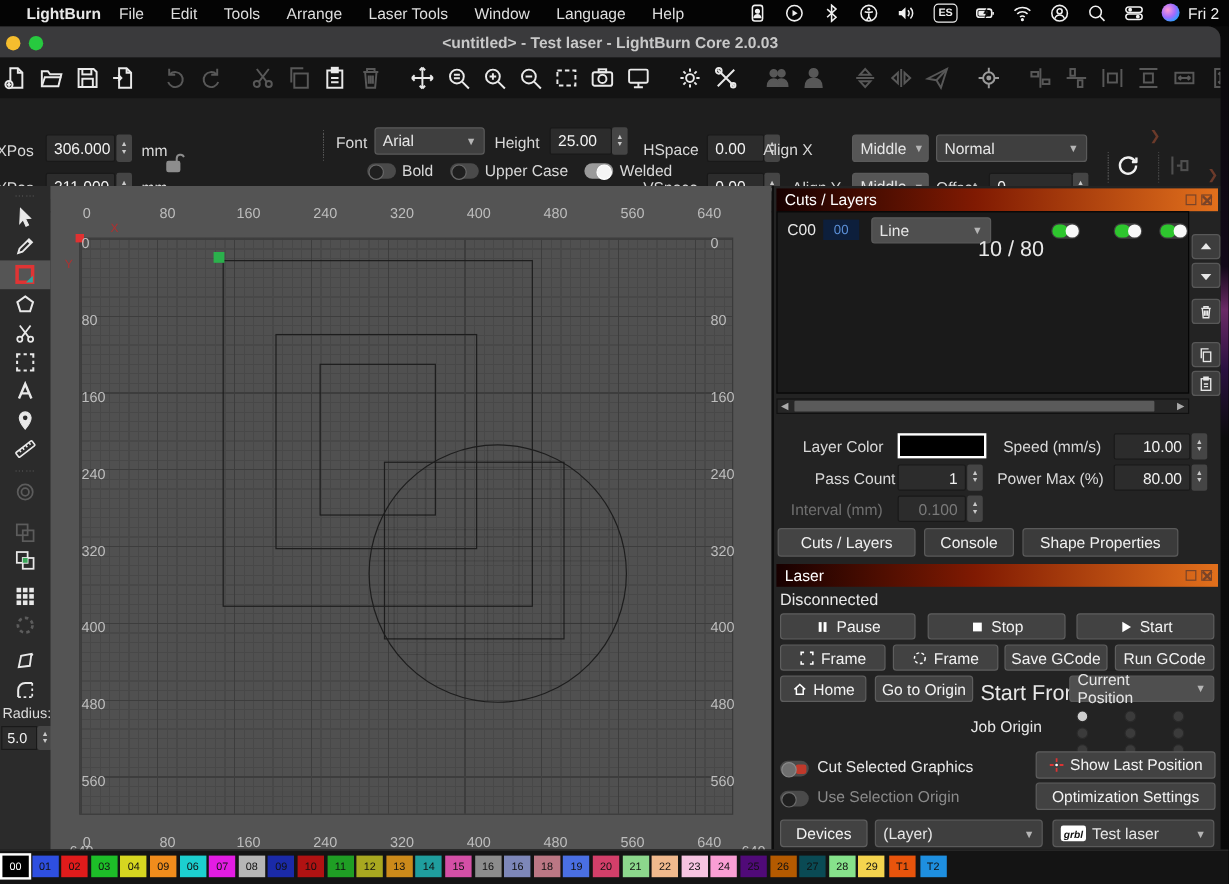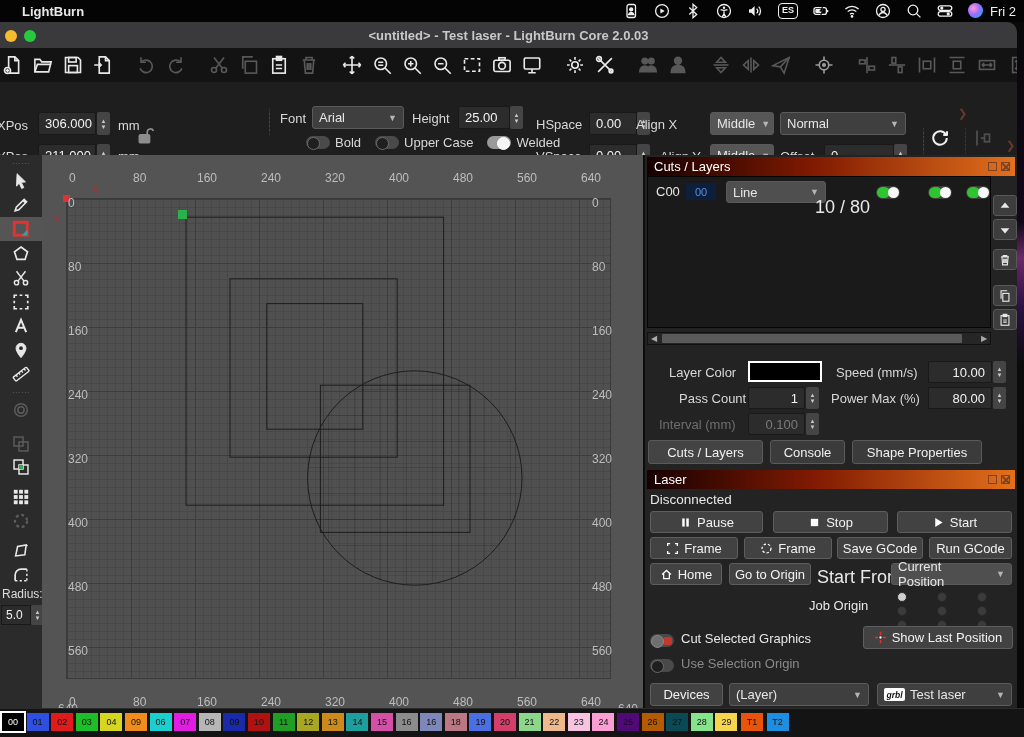--- a/index.html
+++ b/index.html
@@ -141,20 +141,21 @@
   #wallpaper-sliver { position:absolute; left:1017px; top:22px; width:7px; height:715px;
     background:linear-gradient(180deg,#090909 0%,#120818 28%,#6a2a66 33%,#2a1040 40%,#0b0b0b 48%,#080808 100%); }
 </style>
 </head>
 <body>
 
 <div id="screen">
 
   <div id="menubar">
     <span class="app">LightBurn</span>
+    <span id="menu-items"><span class="mitem">File</span><span class="mitem">Edit</span><span class="mitem">Tools</span><span class="mitem">Arrange</span><span class="mitem">Laser Tools</span><span class="mitem">Window</span><span class="mitem">Language</span><span class="mitem">Help</span></span>
     <span class="spacer"></span>
     <span class="status" id="status-icons">
         <span class="sicon">
           <svg viewBox="0 0 16 16" fill="none" stroke="currentColor" stroke-width="1.3">
             <rect x="4" y="1.5" width="8.5" height="13" rx="2"></rect>
             <circle cx="8.2" cy="6.4" r="1.5" fill="currentColor"></circle>
             <path d="M5.5 11.6c.5-1.6 1.6-2.3 2.7-2.3s2.2.7 2.7 2.3z" fill="currentColor"></path>
           </svg>
         </span>
         <span class="sicon">
@@ -899,20 +900,23 @@
     <span style="position:absolute;left:36px;top:476px;font-size:13px;">Cut Selected Graphics</span>
     <div class="pbtn" style="left:218px;top:471px;width:150px;height:23px;">
       <svg viewBox="0 0 16 16" fill="none" stroke="#d33" stroke-width="1.8">
           <path d="M1 8h4M11 8h4M8 1v4M8 11v4"></path>
           <circle cx="8" cy="8" r="1.4" fill="#fff" stroke="none"></circle>
         </svg>
       <span>Show Last Position</span>
     </div>
     <span class="tgl" style="position:absolute;left:5px;top:504px;"></span>
     <span style="position:absolute;left:36px;top:501px;font-size:13px;color:#8a8a8a;">Use Selection Origin</span>
+    <div class="pbtn" style="left:218px;top:497px;width:150px;height:23px;">
+        <span>Optimization Settings</span>
+      </div>
 
     <div class="pbtn" style="left:5px;top:528px;width:73px;height:23px;">
         <span>Devices</span>
       </div>
     <div class="dd" style="left:84px;top:528px;width:140px;height:23px;">
       <span>(Layer)</span>
         <span class="caret">▼</span>
     </div>
     <div class="dd" style="left:232px;top:528px;width:135px;height:23px;">
       <span class="grbl-badge">grbl</span>

